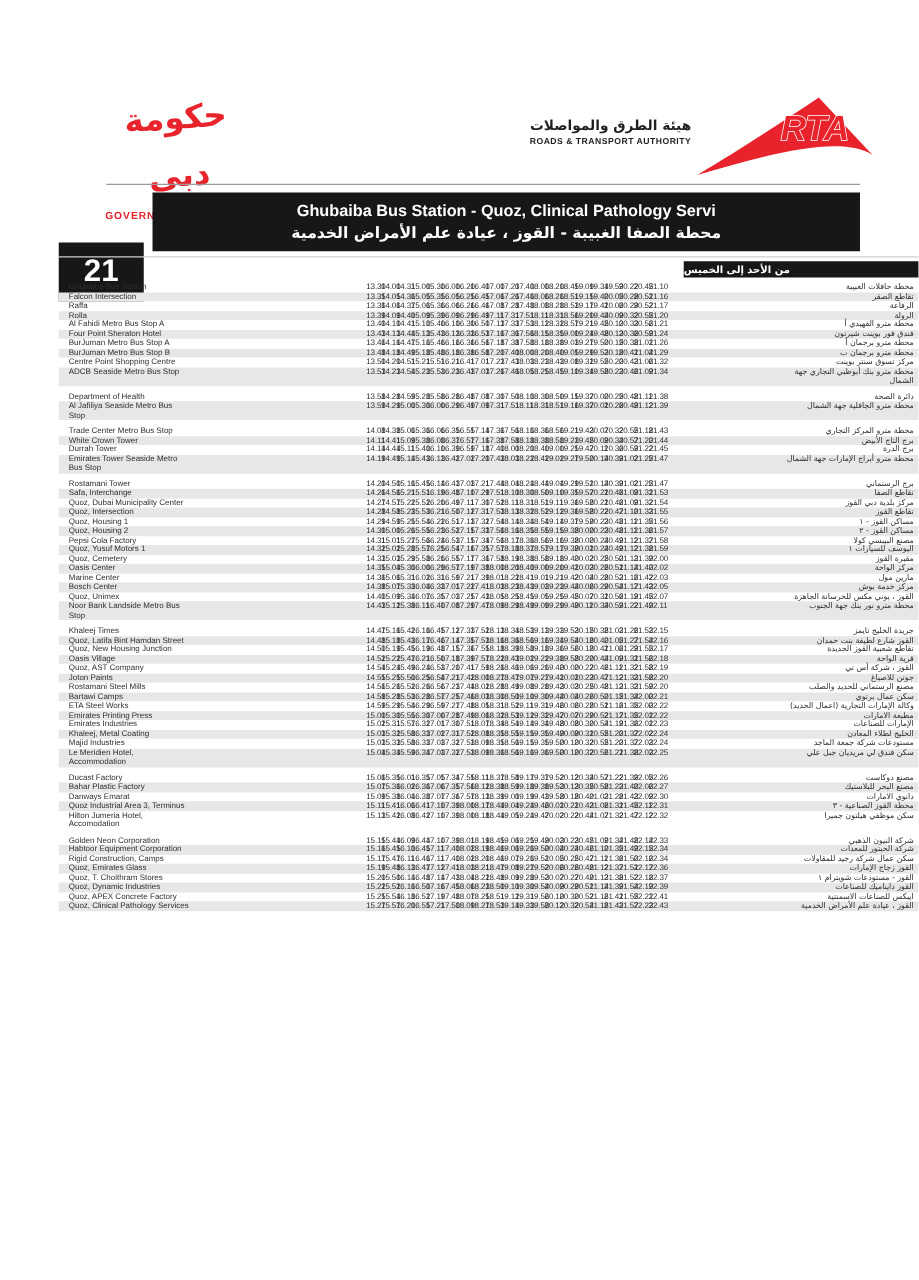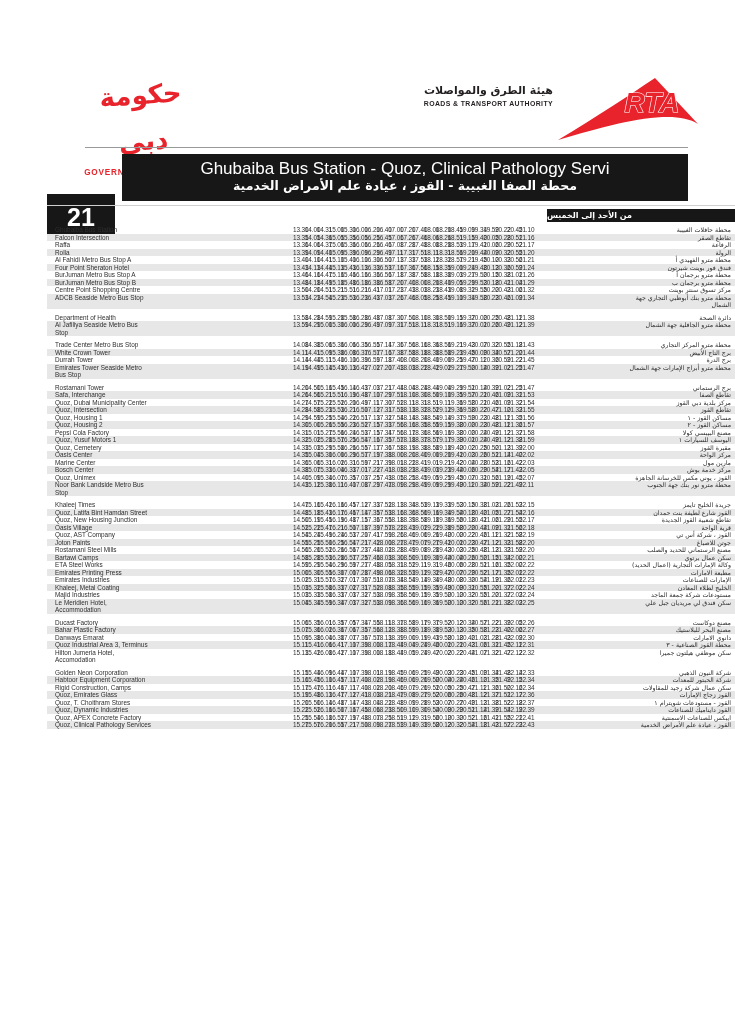--- a/index.html
+++ b/index.html
@@ -12,35 +12,35 @@
   .page{position:relative;width:735px;height:1024px;background:#fff;overflow:hidden;
         font-family:"Liberation Sans",sans-serif;color:var(--text);}
 
   
   .govlogo{position:absolute;left:78px;top:72px;width:128px;text-align:center;color:var(--red);}
   .govlogo .cal{font-family:"DejaVu Sans",sans-serif;font-size:26px;font-weight:bold;
                 line-height:46px;transform:rotate(-4deg);}
   .govlogo .sub{font-size:8.2px;font-weight:bold;letter-spacing:.8px;margin-top:4px;white-space:nowrap;}
 
   .rta-text{position:absolute;right:182px;top:84px;text-align:right;color:#231f20;}
-  .rta-text .ar{font-family:"DejaVu Sans",sans-serif;font-size:11px;font-weight:bold;}
+  .rta-text .ar{font-family:"DejaVu Sans",sans-serif;font-size:11px;font-weight:bold;margin-top:10px;}
   .rta-text .en{font-size:6.9px;font-weight:bold;letter-spacing:.4px;margin-top:3px;}
 
   .rta-logo{position:absolute;left:556px;top:72px;}
 
   .hr1{position:absolute;left:85px;top:147px;width:603px;height:1px;background:#9a9a9a;}
   .hr2{position:absolute;left:47px;top:205px;width:688px;height:1px;background:#cfcfcf;}
 
   
   .badge{position:absolute;left:47px;top:154px;width:68px;height:47px;background:var(--black);
          color:#fff;display:flex;align-items:center;justify-content:center;
          font-size:25px;font-weight:bold;margin-top:40px;}
   .titlebox{position:absolute;left:122px;top:154px;width:566px;height:47px;background:var(--black);
             color:#fff;display:flex;flex-direction:column;align-items:center;justify-content:center;}
-  .titlebox .en{font-size:17px;font-weight:normal;line-height:17px;}
+  .titlebox .en{font-size:13px;font-weight:bold;line-height:17px;}
   .titlebox .ar{font-family:"DejaVu Sans",sans-serif;font-size:12.5px;font-weight:bold;line-height:18px;direction:rtl;}
 
   
   .daybar-l{position:absolute;left:47px;top:209px;width:484px;height:13px;background:var(--black);
             color:#fff;font-size:8px;font-weight:bold;display:flex;align-items:center;
             padding-left:4px;box-sizing:border-box;}
   .daybar-r{position:absolute;left:547px;top:209px;width:188px;height:13px;background:var(--black);
             color:#fff;font-family:"DejaVu Sans",sans-serif;font-size:8px;font-weight:bold;
             display:flex;align-items:center;justify-content:flex-end;direction:rtl;
             padding-right:4px;box-sizing:border-box;}

